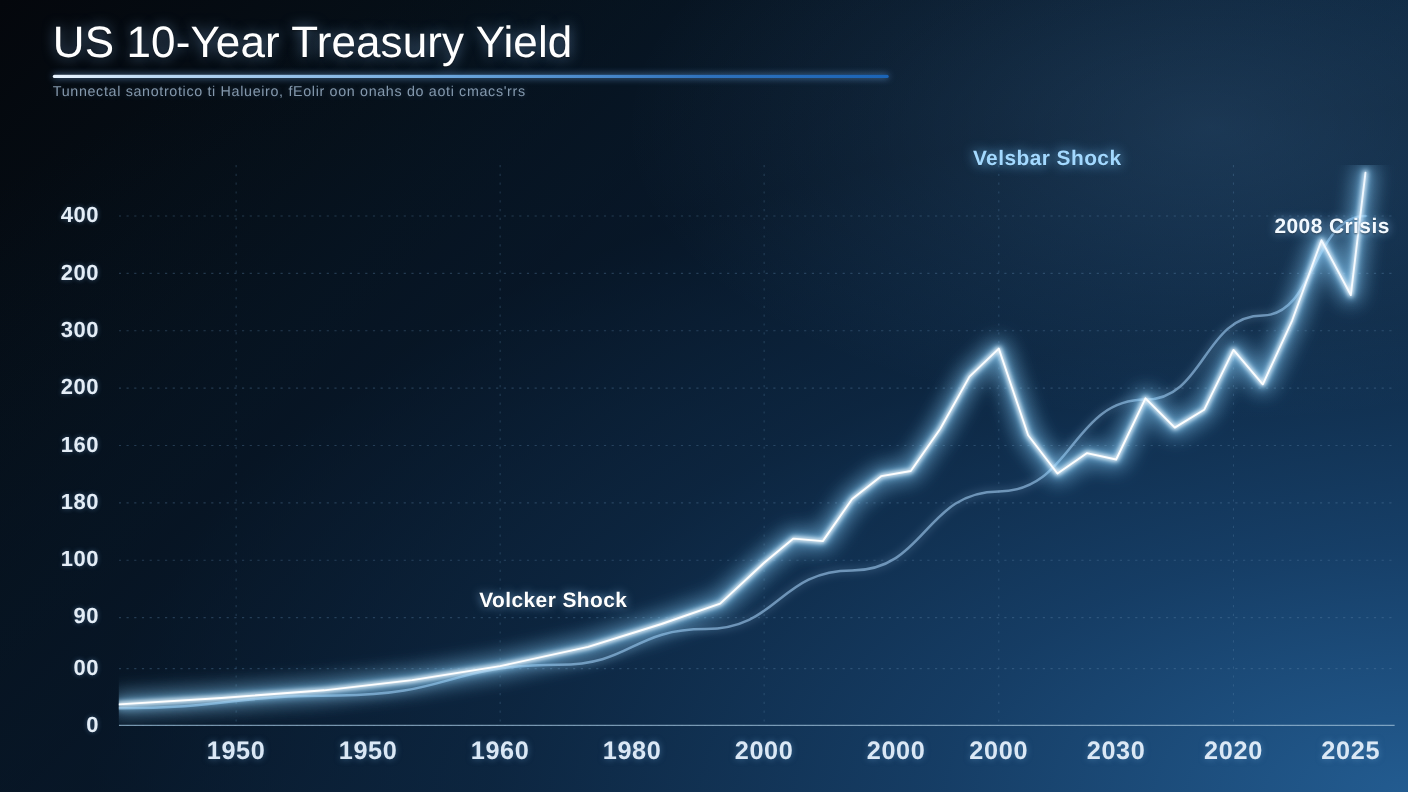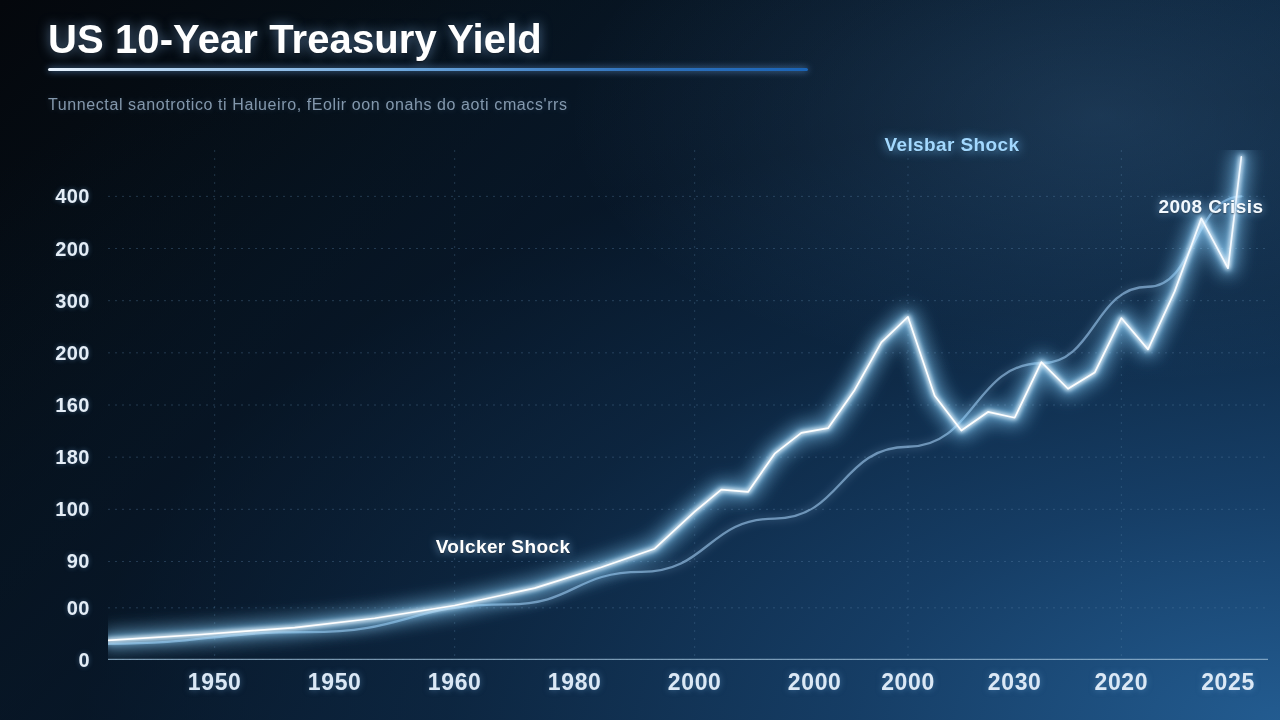--- a/index.html
+++ b/index.html
@@ -29,38 +29,38 @@
   
   .header {
     position: absolute;
     left: 48px;
     top: 18px;
     width: 860px;
     z-index: 6;
   }
   .chart-title {
     font-size: 40px;
-    font-weight: bold;
+    font-weight: normal;
     color: #ffffff;
     letter-spacing: 0.1px;
     line-height: 1.08;
     text-shadow: 0 0 12px rgba(150,200,255,0.55), 0 1px 2px rgba(0,0,0,0.9);
     white-space: nowrap;
   }
   .title-rule {
     margin-top: 7px;
     width: 760px;
     height: 3px;
     background: linear-gradient(90deg, #e9f4ff 0%, #bcd9f4 12%, #6ea8dd 46%, #2f72bc 78%, #1b64b6 100%);
     box-shadow: 0 0 7px rgba(120,180,245,0.75);
     border-radius: 2px;
   }
   .chart-subtitle {
-    margin-top: 25px;
-    font-size: 16px;
+    margin-top: 4px;
+    font-size: 13px;
     color: #9fb6cd;
     letter-spacing: 0.6px;
     opacity: 0.82;
     filter: blur(0.45px);
     text-shadow: 0 0 6px rgba(120,160,200,0.35);
     white-space: nowrap;
   }
 
   
   .plot {

